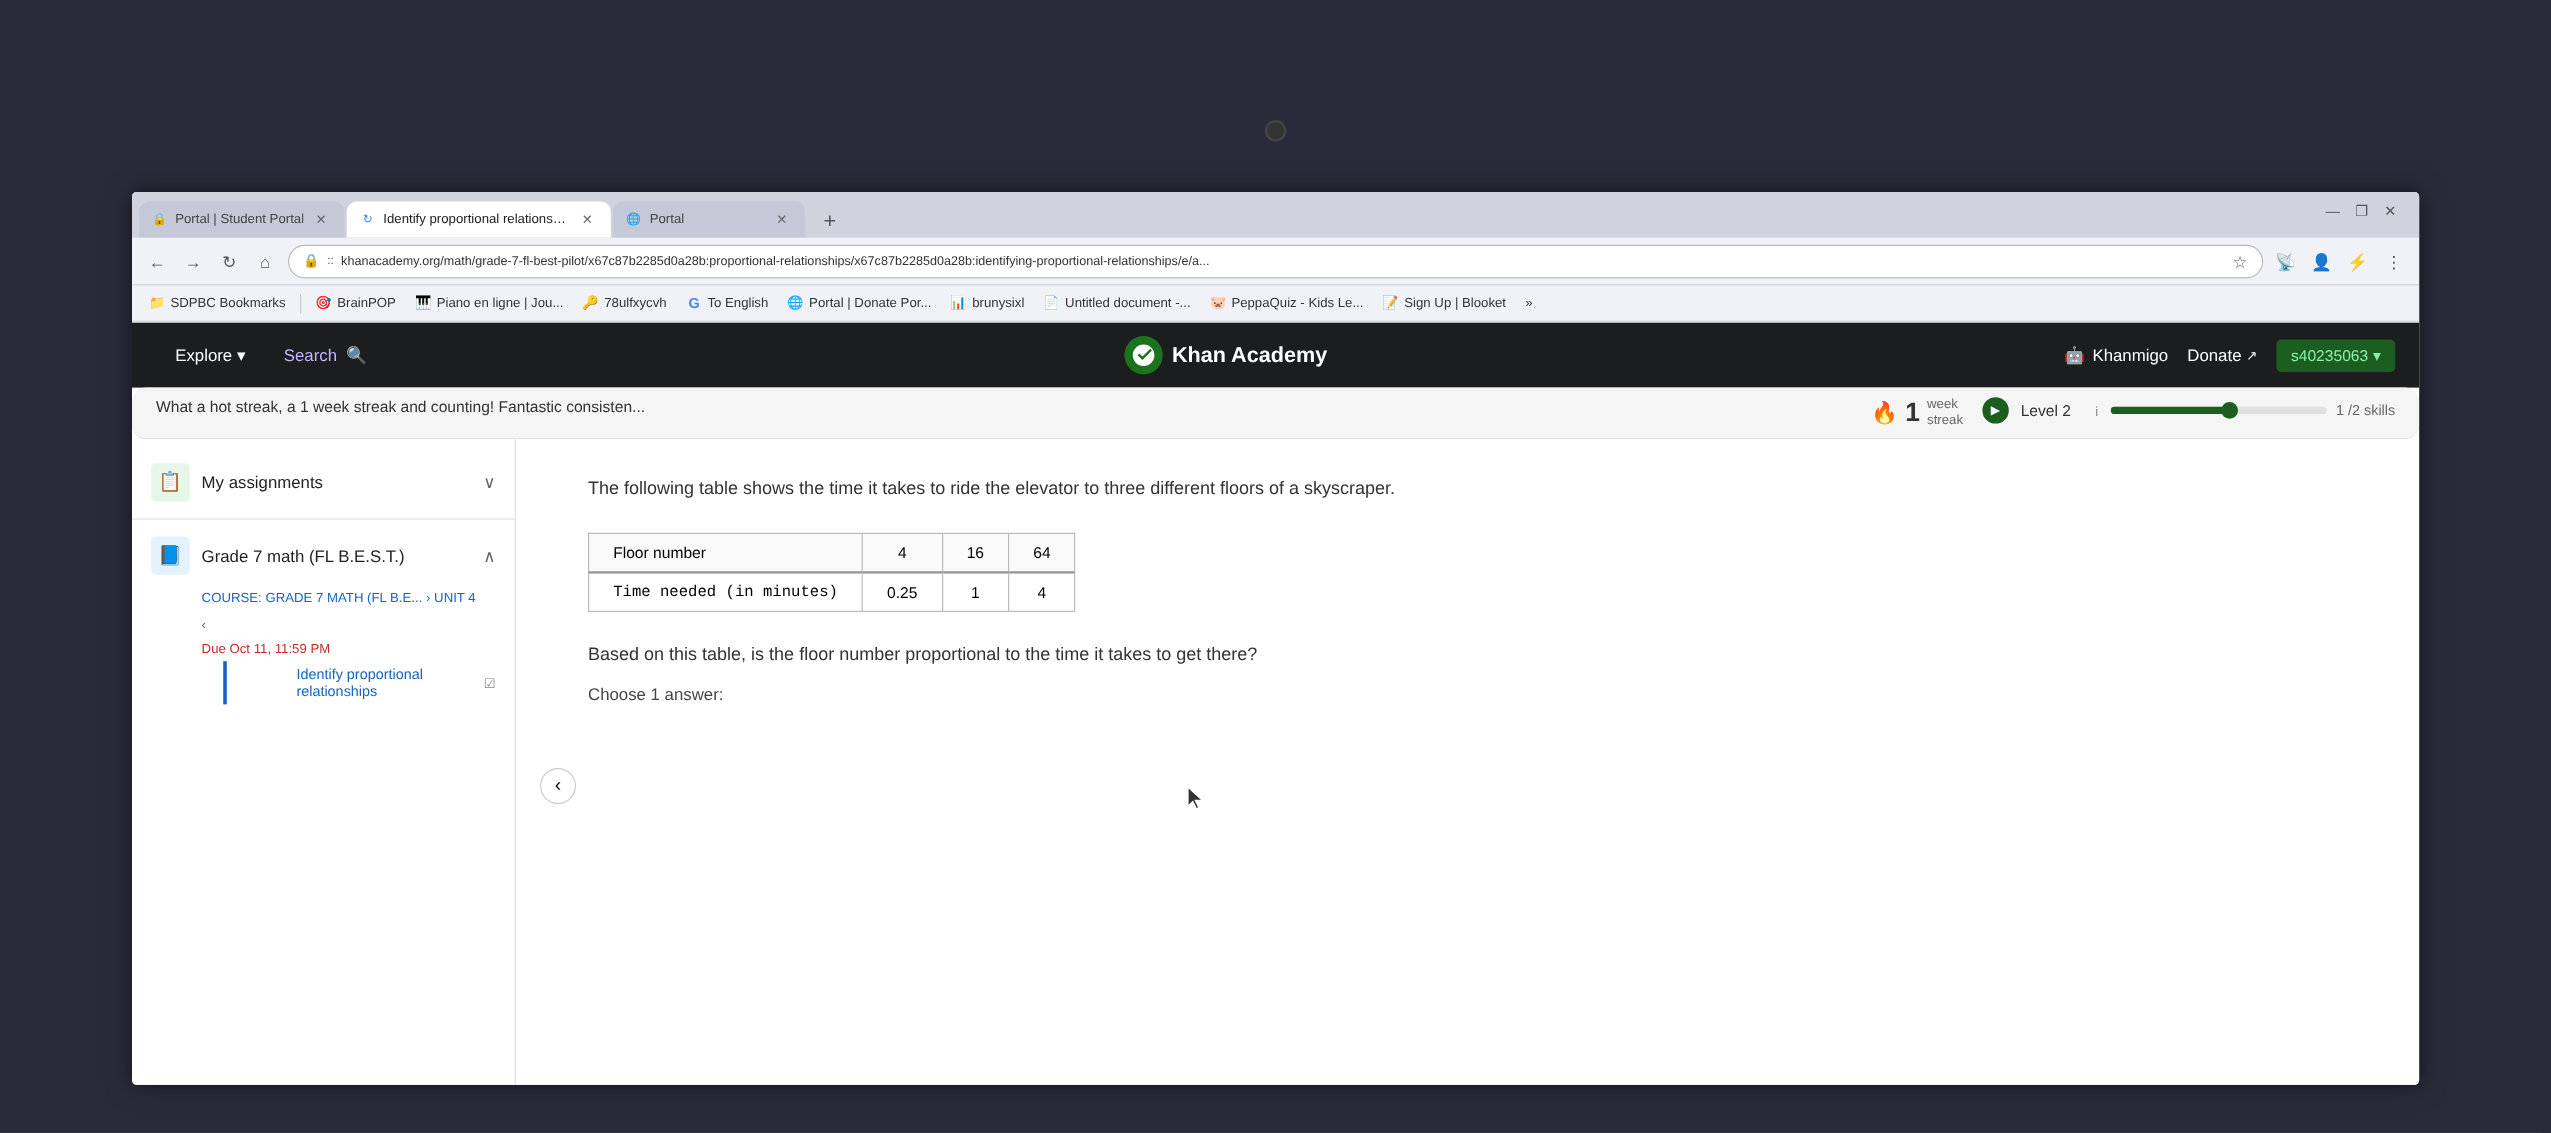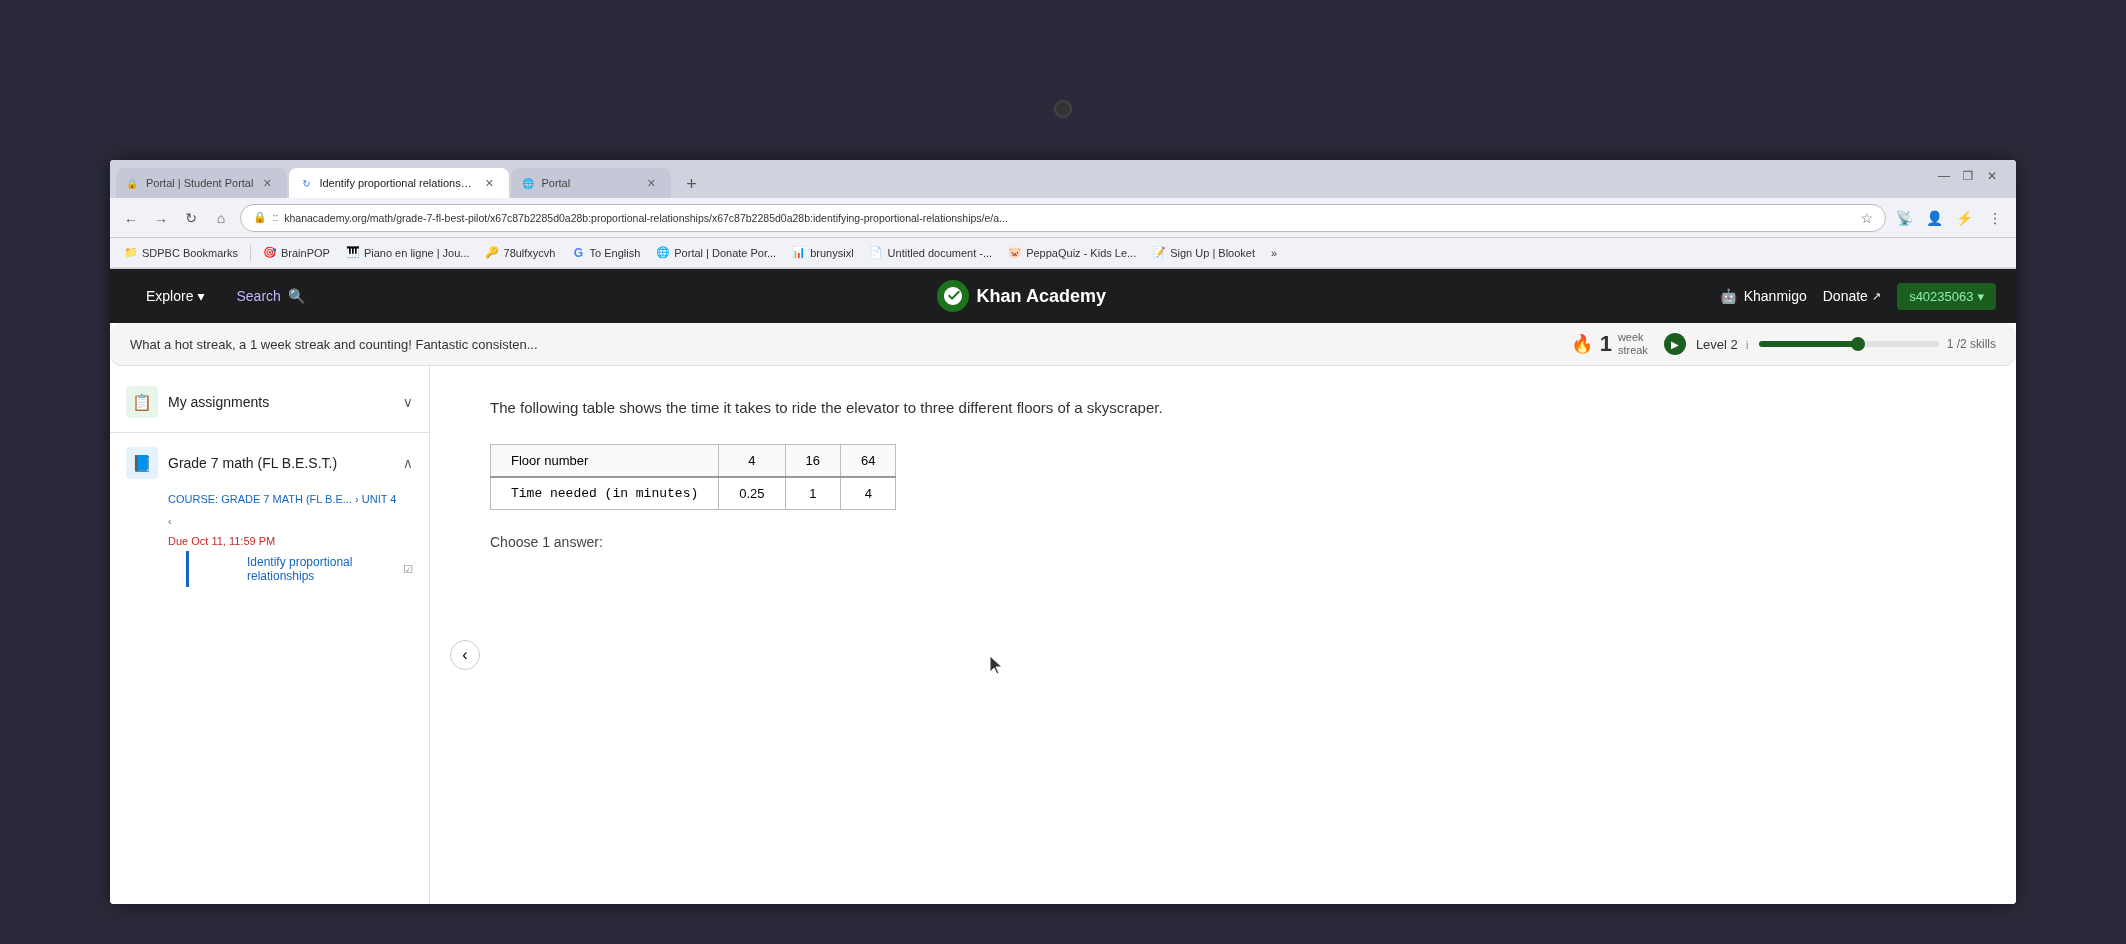--- a/index.html
+++ b/index.html
@@ -348,21 +348,21 @@
       gap: 4px;
       text-align: right;
     }
 
     
     .streak-banner {
       background: #f5f5f5;
       border-bottom: 1px solid #e0e0e0;
       padding: 8px 20px;
       display: flex;
-      align-items: center;
+      align-items: flex-start;
       gap: 16px;
       font-size: 13px;
       color: #333;
       border-radius: 12px;
     }
 
     .streak-text {
       flex: 1;
       font-size: 13px;
     }
@@ -405,21 +405,21 @@
       justify-content: center;
       color: #fff;
       font-size: 10px;
     }
 
     .level-label {
       font-size: 13px;
       font-weight: 500;
       display: flex;
       align-items: center;
-      gap: 8px;
+      gap: 20px;
     }
 
     .level-bar-container {
       display: flex;
       align-items: center;
       gap: 8px;
     }
 
     .level-bar {
       width: 180px;
@@ -803,20 +803,21 @@
           <tbody>
             <tr>
               <td style="border:1px solid #bbb;padding:8px 20px;font-size:13px;border-top:2px solid #999;">Time needed (in minutes)</td>
               <td style="border:1px solid #bbb;padding:8px 20px;font-size:13px;text-align:center;border-top:2px solid #999;">0.25</td>
               <td style="border:1px solid #bbb;padding:8px 20px;font-size:13px;text-align:center;border-top:2px solid #999;">1</td>
               <td style="border:1px solid #bbb;padding:8px 20px;font-size:13px;text-align:center;border-top:2px solid #999;">4</td>
             </tr>
           </tbody>
         </table>
 
+        <p class="question-text2">Based on this table, is the floor number proportional to the time it takes to get there?</p>
         <p class="choose-label">Choose 1 answer:</p>
 
         <div style="position:absolute;left:560px;top:290px;pointer-events:none;">
           <svg width="16" height="20" viewBox="0 0 16 20">
             <polygon points="0,0 0,16 4,12 7,18 9,17 6,11 12,11" fill="#333" stroke="#fff" stroke-width="1"></polygon>
           </svg>
         </div>
       </div>
     </div>
 

